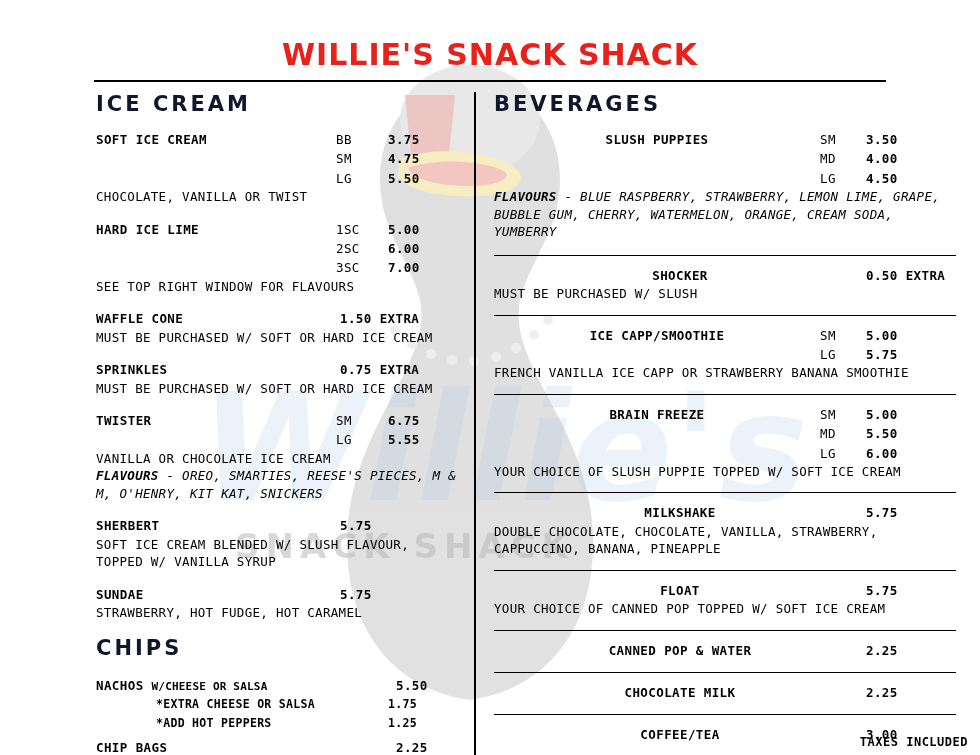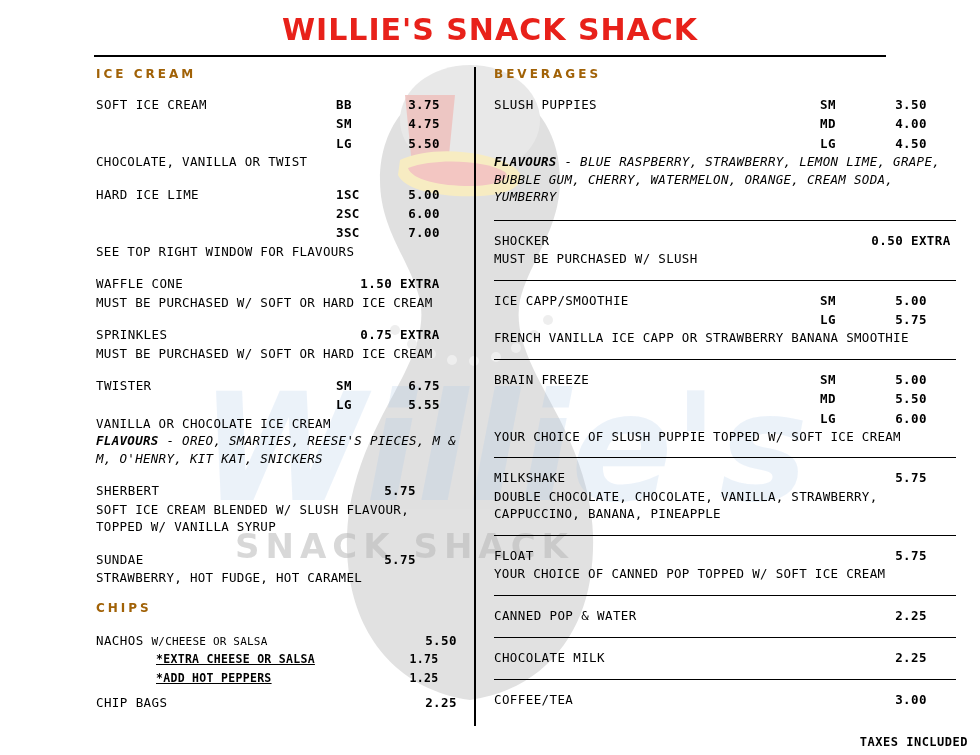--- a/index.html
+++ b/index.html
@@ -24,21 +24,21 @@
     pointer-events: none;
     z-index: 0;
   }
 
   .page {
     position: relative;
     z-index: 2;
     width: 980px;
     height: 755px;
     box-sizing: border-box;
-    padding: 12px 14px 8px 14px;
+    padding: 37px 14px 8px 14px;
   }
 
   .title {
     text-align: center;
     color: #e8211a;
     font-family: "DejaVu Sans", sans-serif;
     font-weight: bold;
     font-size: 30px;
     letter-spacing: 1px;
     margin: 0 0 8px 0;
@@ -64,24 +64,24 @@
     padding: 0 14px 0 82px;
   }
   .col-right {
     width: 520px;
     padding: 0 10px 0 18px;
     border-left: 2px solid #000;
     min-height: 640px;
   }
 
   .section-head {
-    color: #a16207;
+    color: #0f172a;
     font-family: "DejaVu Sans", sans-serif;
     font-weight: bold;
-    font-size: 12px;
+    font-size: 21px;
     letter-spacing: 3px;
     margin: 0 0 14px 0;
   }
   .section-head.chips {
     margin-top: 14px;
     margin-bottom: 16px;
     letter-spacing: 3px;
   }
 
   .item {
@@ -90,38 +90,38 @@
   .item.tight { margin-bottom: 12px; }
 
   .row {
     display: flex;
     align-items: baseline;
     font-size: 12.5px;
     letter-spacing: 0.4px;
     line-height: 1.55;
   }
   .name {
-    font-weight: normal;
+    font-weight: bold;
     flex: 1 1 auto;
     white-space: nowrap;
   }
   .name .small {
     font-size: 11px;
     letter-spacing: 0.2px;
   }
   .size {
-    font-weight: bold;
+    font-weight: normal;
     width: 52px;
     text-align: left;
     flex: 0 0 52px;
   }
   .price {
     font-weight: bold;
     width: 72px;
-    text-align: center;
+    text-align: left;
     flex: 0 0 72px;
   }
   .price.wide { width: 120px; flex: 0 0 120px; }
 
   .desc {
     font-size: 12.5px;
     letter-spacing: 0.3px;
     line-height: 1.4;
     margin-top: 0;
   }
@@ -129,34 +129,34 @@
     font-style: italic;
   }
   .desc.flav b { font-weight: bold; }
 
   .divider {
     border-top: 1px solid #000;
     margin: 10px 0 10px 0;
   }
 
   
-  .col-right .name { white-space: normal; }
+  .col-right .name { white-space: normal; text-align: center; }
   .col-right .size { flex: 0 0 46px; width: 46px; }
   .col-right .price { flex: 0 0 90px; width: 90px; }
 
   .chips-row .name { flex: 0 0 auto; width: 300px; }
   .chips-row .price { flex: 0 0 90px; width: 90px; }
   .chips-sub {
     font-size: 11.5px;
     font-weight: bold;
     letter-spacing: 0.3px;
     display: flex;
     line-height: 1.7;
   }
-  .chips-sub .lbl { width: 300px; padding-left: 60px; box-sizing: border-box; text-decoration: underline; }
+  .chips-sub .lbl { width: 300px; padding-left: 60px; box-sizing: border-box; }
 
   .taxes {
     position: absolute;
     right: 12px;
     bottom: 6px;
     font-size: 12px;
     font-weight: bold;
     letter-spacing: 0.5px;
     z-index: 3;
   }

